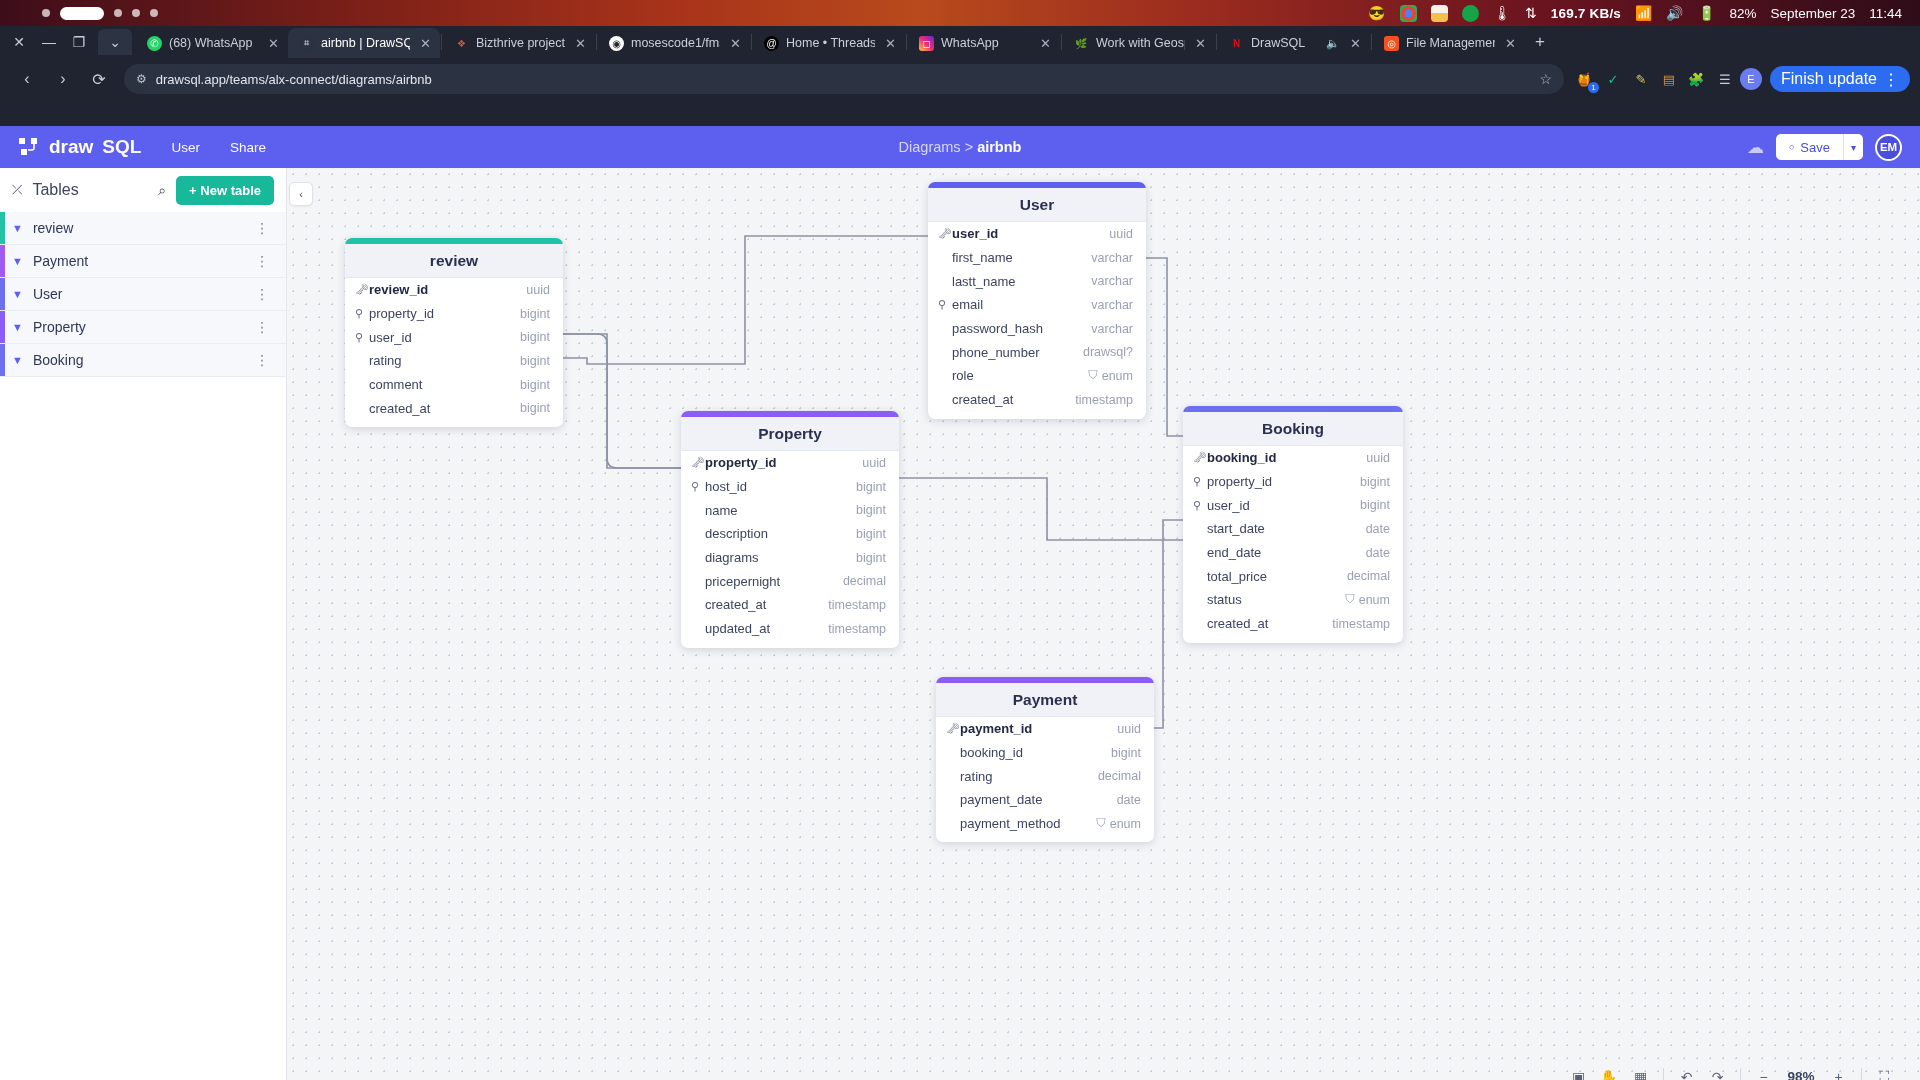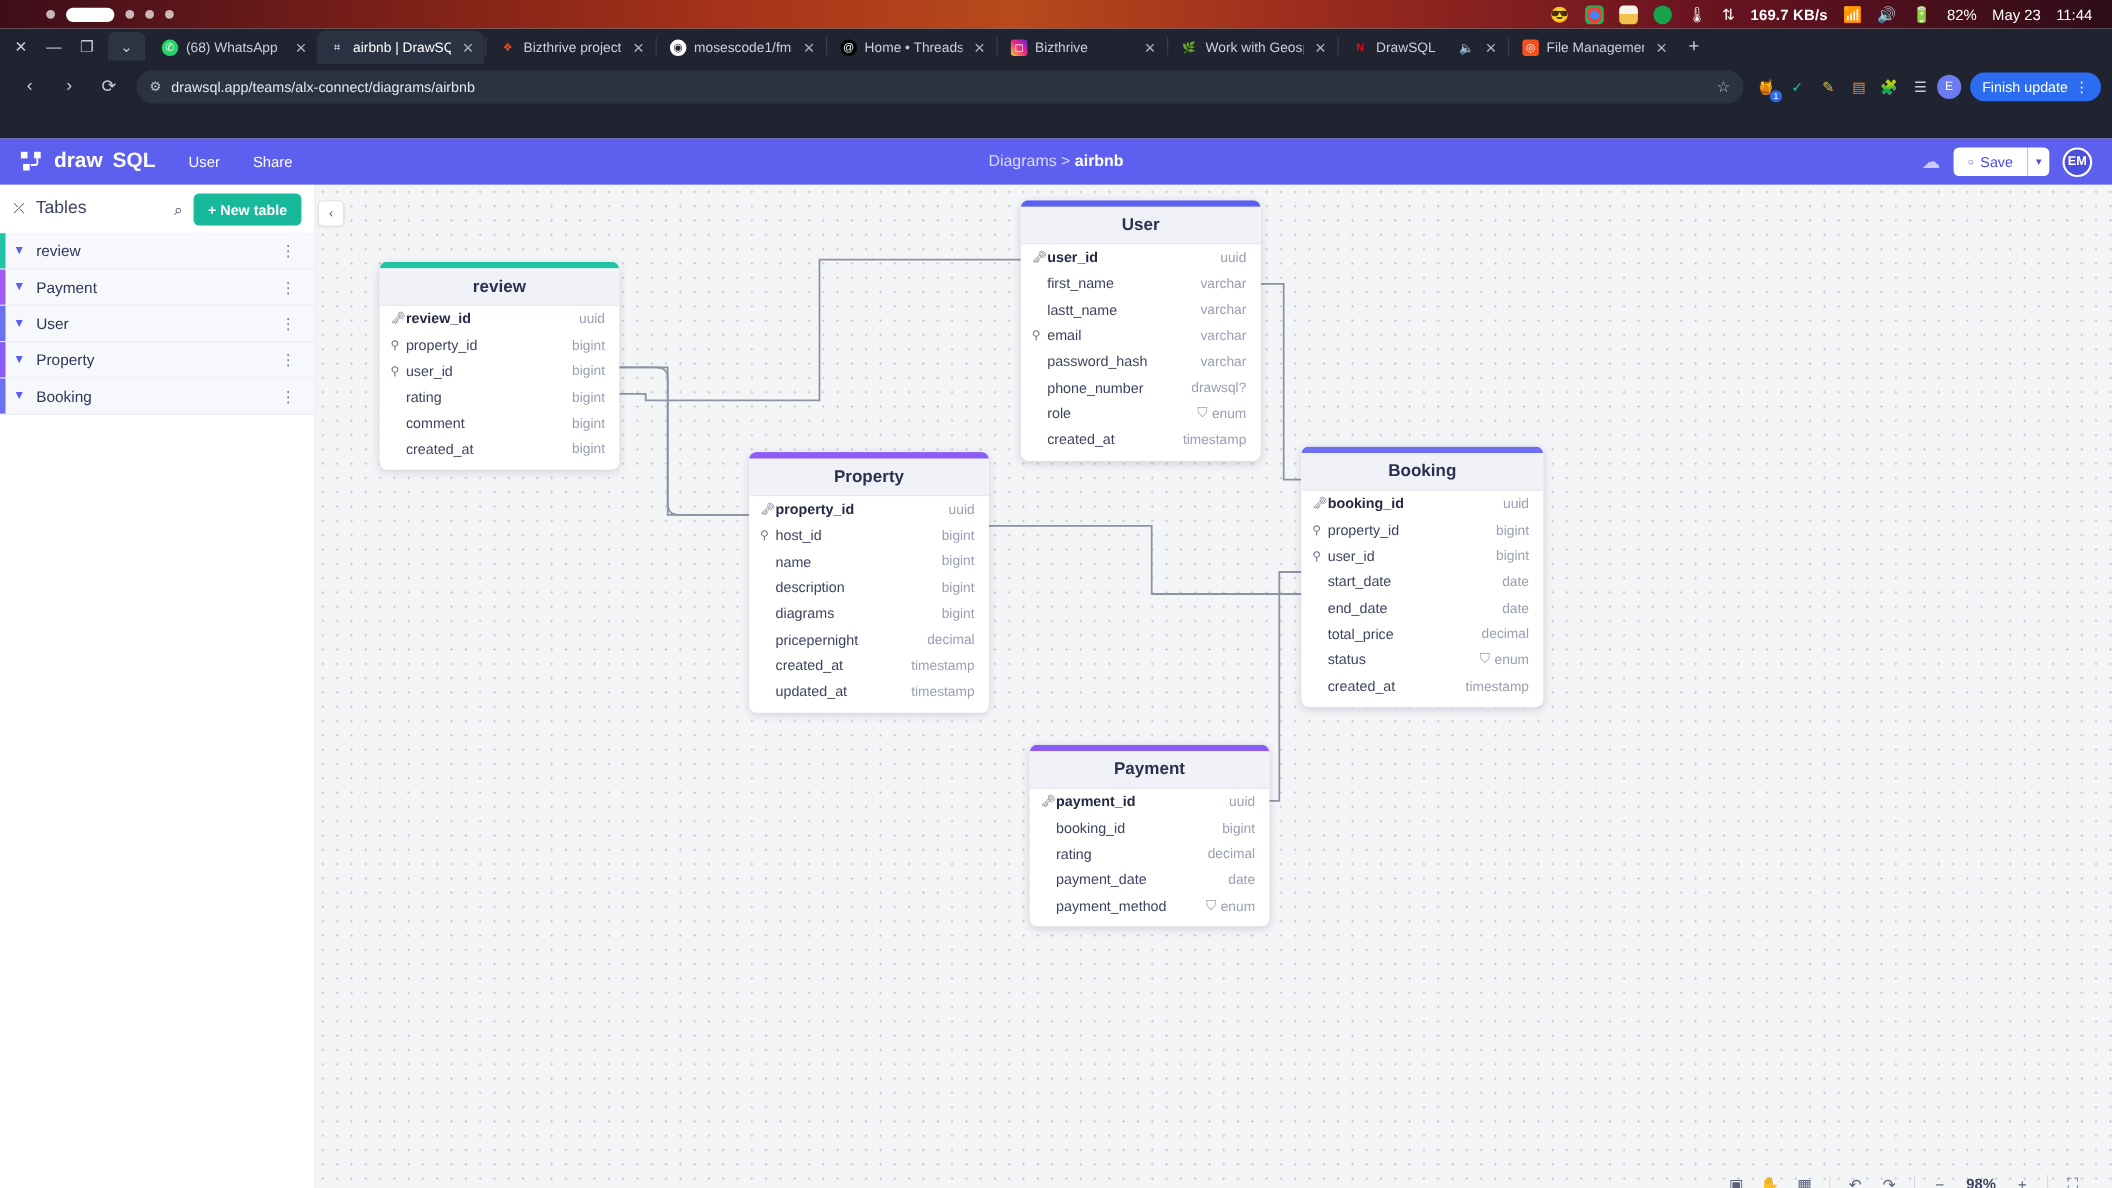--- a/index.html
+++ b/index.html
@@ -41,21 +41,21 @@
   .omni { flex:1; height:30px; background:#2b3242; border-radius:16px; display:flex; align-items:center;
     gap:9px; padding:0 12px; margin:0 6px; color:#e4e7ee; font-size:13px; }
   .omni .lock { font-size:12px; color:#b9c0cc; }
   .omni .star { margin-left:auto; font-size:14px; color:#b9c0cc; }
   .ext { width:26px; height:26px; border-radius:50%; display:flex; align-items:center; justify-content:center;
     font-size:13px; color:#c7ccd6; position:relative; }
   .badge { position:absolute; bottom:-1px; right:-1px; background:#2b6cf0; color:#fff; font-size:8px;
     width:11px; height:11px; border-radius:50%; display:flex; align-items:center; justify-content:center; }
   .avatar-sm { width:22px; height:22px; border-radius:50%; background:#6b7cf0; color:#fff; font-size:11px;
     display:flex; align-items:center; justify-content:center; }
-  .finish { background:#2b6cf0; color:#fff; font-size:13px; height:26px; border-radius:13px;
+  .finish { background:#2b6cf0; color:#fff; font-size:16px; height:26px; border-radius:13px;
     display:flex; align-items:center; gap:6px; padding:0 11px; margin-left:6px; }
 
   
   #app { position:absolute; top:100px; left:0; width:1920px; height:980px; background:#fff; }
   #apphdr { height:42px; background:#5d5fef; display:flex; align-items:center; padding:0 18px; color:#fff; }
   .logo { display:flex; align-items:center; gap:9px; font-size:19px; }
   .logo .mark { width:22px; height:20px; position:relative; }
   .logo b { font-weight:700;text-align:center; }
   .logo span.thin { font-weight:700; opacity:.96; }
   .hdrlink { font-size:13.5px; color:#fff; margin-left:30px; opacity:.97; }
@@ -131,21 +131,21 @@
     <span class="chip" style="background:radial-gradient(circle at 50% 50%, #4285f4 0 34%, #ea4335 34% 60%, #34a853 60% 100%);"></span>
     <span class="chip" style="background:linear-gradient(#f7f3ea 0 45%, #f2c14b 45% 100%);"></span>
     <span class="chip" style="background:#17a34a; border-radius:50%;"></span>
     <span class="ic">🌡</span>
     <span class="ic">⇅</span>
     <span class="net">169.7 KB/s</span>
     <span class="ic">📶</span>
     <span class="ic">🔊</span>
     <span class="ic">🔋</span>
     <span>82%</span>
-    <span>May 23</span>
+    <span>September 23</span>
     <span>11:44</span>
   </div>
 </div>
 
 <div id="browser">
 
   <div id="tabstrip">
     <div class="winbtn">✕</div>
     <div class="winbtn">—</div>
     <div class="winbtn">❐</div>
@@ -175,21 +175,21 @@
     </div>
     <div class="tabsep"></div>
     <div class="tab" style="width:152px;">
       <span class="fav" style="background:#000;border-radius:50%;">@</span>
       <span class="tl">Home • Threads</span>
       <span class="x">✕</span>
     </div>
     <div class="tabsep"></div>
     <div class="tab" style="width:152px;">
       <span class="fav" style="background:linear-gradient(45deg,#f9ce34,#ee2a7b,#6228d7);">◻</span>
-      <span class="tl">Bizthrive</span>
+      <span class="tl">WhatsApp</span>
       <span class="x">✕</span>
     </div>
     <div class="tabsep"></div>
     <div class="tab" style="width:152px;">
       <span class="fav" style="color:#3ddc84;">🌿</span>
       <span class="tl">Work with Geospa</span>
       <span class="x">✕</span>
     </div>
     <div class="tabsep"></div>
     <div class="tab" style="width:152px;">

